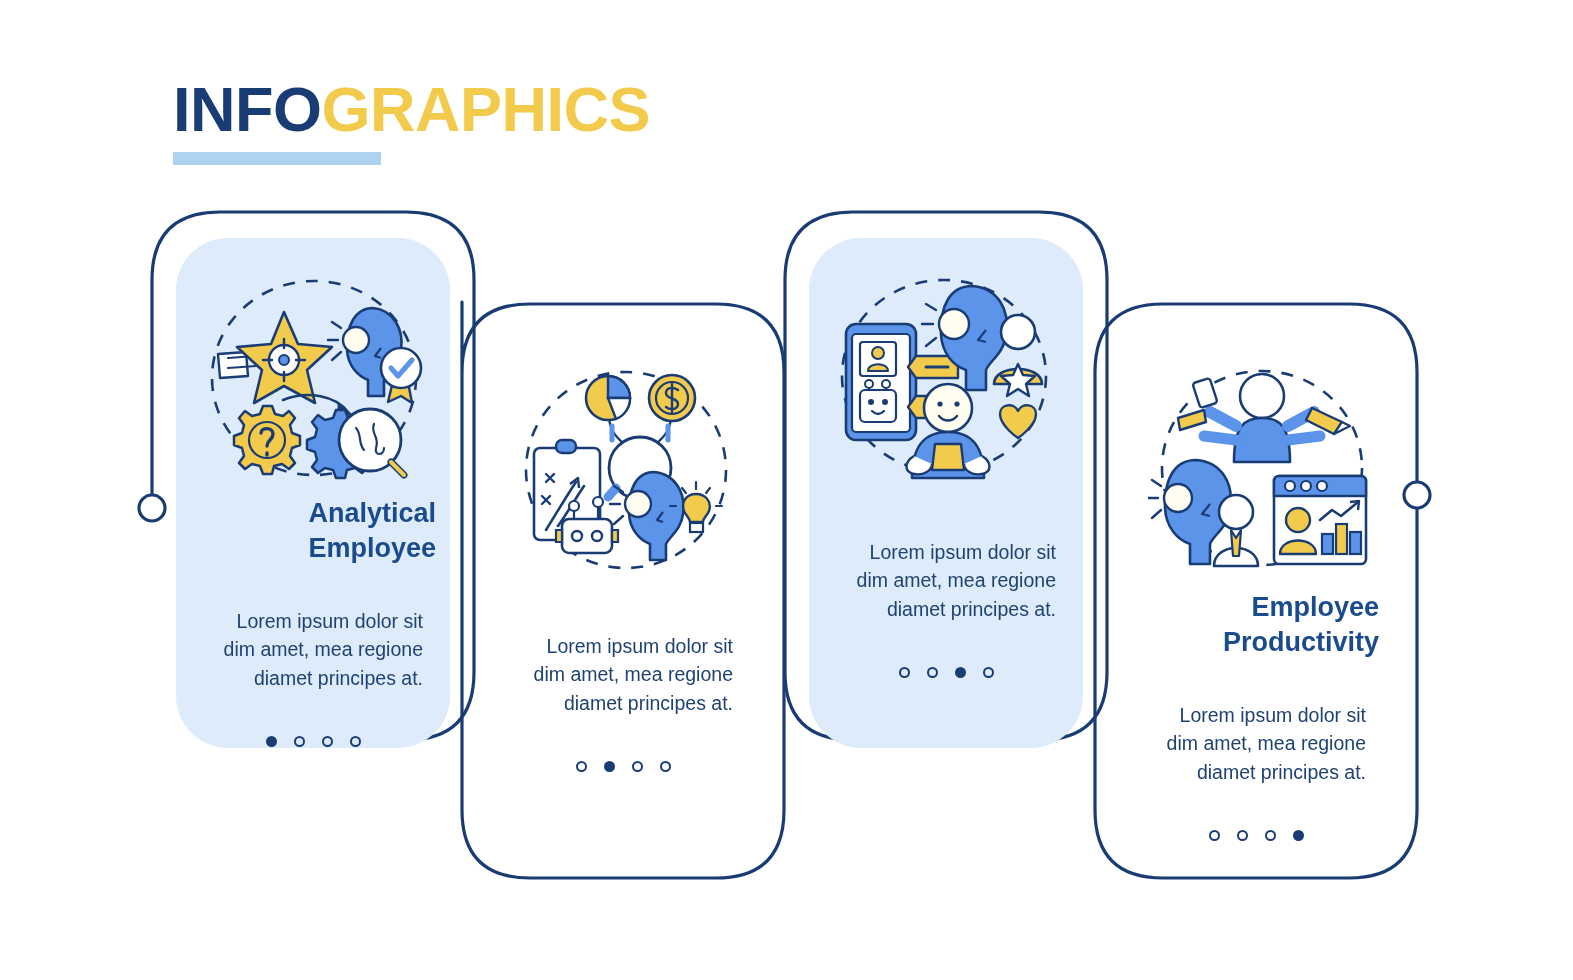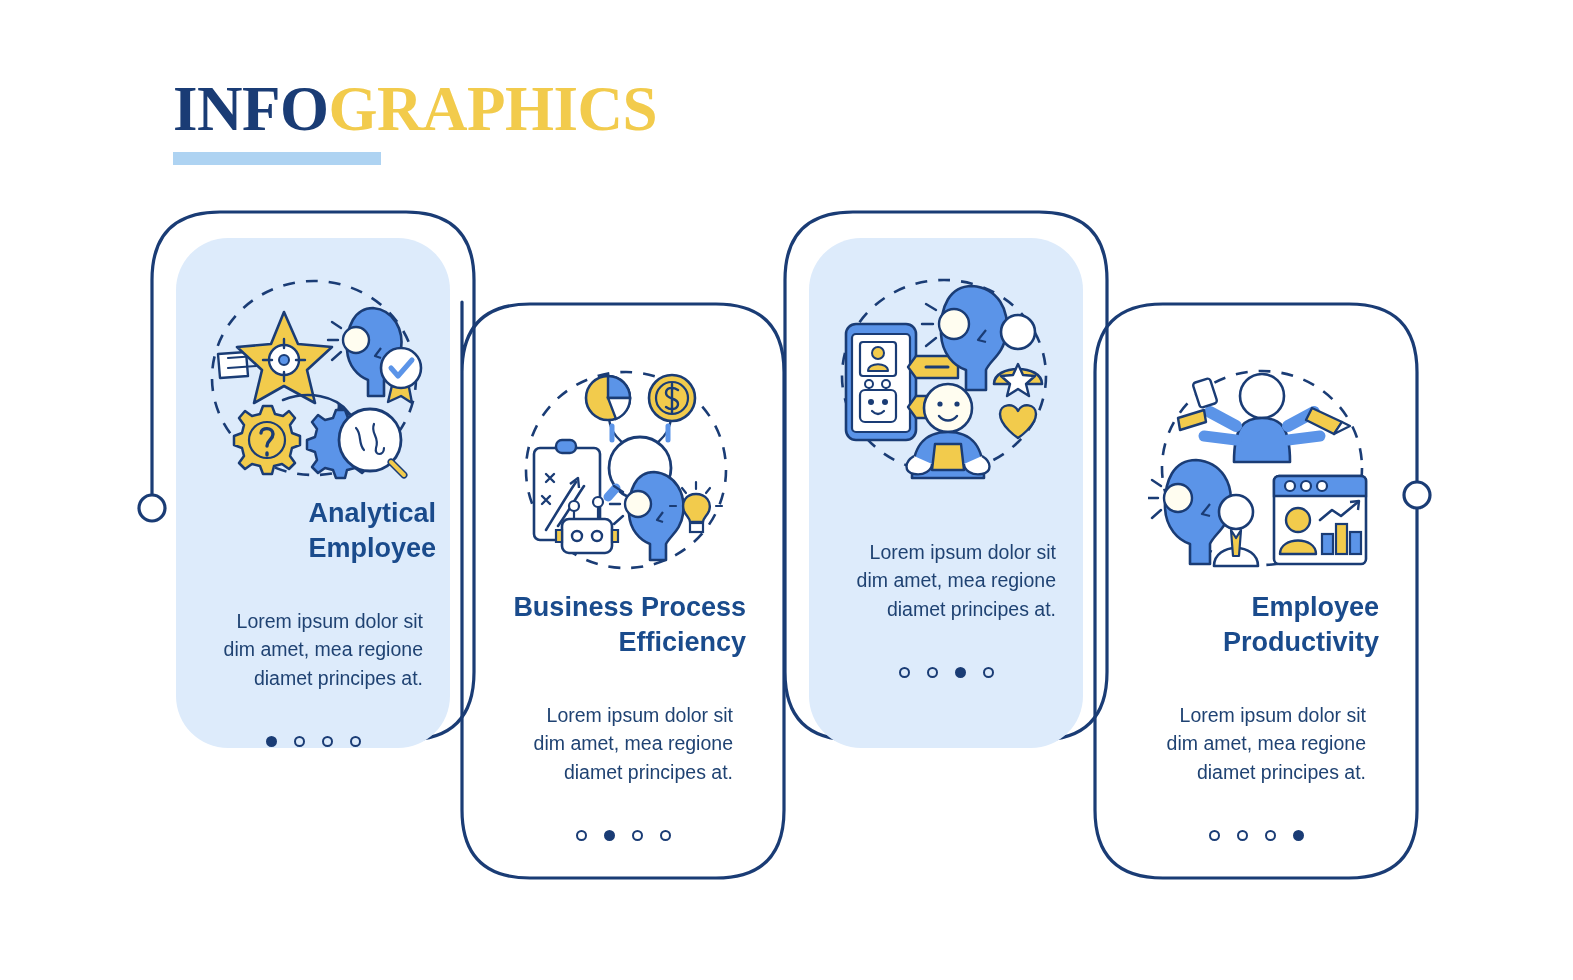--- a/index.html
+++ b/index.html
@@ -6,21 +6,21 @@
   body{
     width:1573px;height:980px;
     background:#ffffff;
     font-family:"Liberation Sans", sans-serif;
     overflow:hidden;
     position:relative;
   }
   .stage{position:absolute;left:0;top:0;width:1573px;height:980px;}
 
   
-  .title-wrap{position:absolute;left:173px;top:78px;font-family:Liberation Serif, serif;}
+  .title-wrap{position:absolute;left:173px;top:78px;}
   .title{
     font-size:63px;
     font-weight:bold;
     letter-spacing:-0.5px;
     line-height:1;
     white-space:nowrap;
   }
   .title .t-dark{color:#1A3C75;}
   .title .t-yellow{color:#F2CB4C;}
   .title-rule{
@@ -203,23 +203,20 @@
         <path d="M151,148 L145,156 L151,158" fill="none" stroke="#1A3C75" stroke-width="2.2" stroke-linejoin="round"></path>
         <path d="M184,130 C194,130 200,138 197,147 C195,152 191,154 191,158 L178,158
                  C178,154 174,152 172,147 C169,138 174,130 184,130 Z" fill="#F2CB4C" stroke="#1A3C75" stroke-width="2.4" stroke-linejoin="round"></path>
         <rect x="178" y="159" width="13" height="9" fill="#fff" stroke="#1A3C75" stroke-width="2.2"></rect>
         <path d="M184,118 L184,125 M198,124 L194,129 M170,124 L174,129 M204,142 L210,142 M164,142 L158,142" stroke="#1A3C75" stroke-width="2.2" stroke-linecap="round"></path>
       </g>
     </svg>
   </div>
 
   <div class="card-body" style="left:500px;top:590px;width:246px;">
-    <div class="card-title">
-      <span>Business Process</span><br><span>Efficiency</span>
-    </div>
     <p class="card-desc" style="margin-top:42px;">Lorem ipsum dolor sit dim amet, mea regione diamet principes at.</p>
     <div class="dots" style="margin-top:44px;">
       <span class="dot off"></span>
       <span class="dot on"></span>
       <span class="dot off"></span>
       <span class="dot off"></span>
     </div>
   </div>
 
   <div class="icon-slot" style="left:828px;top:272px;width:232px;height:215px;">

